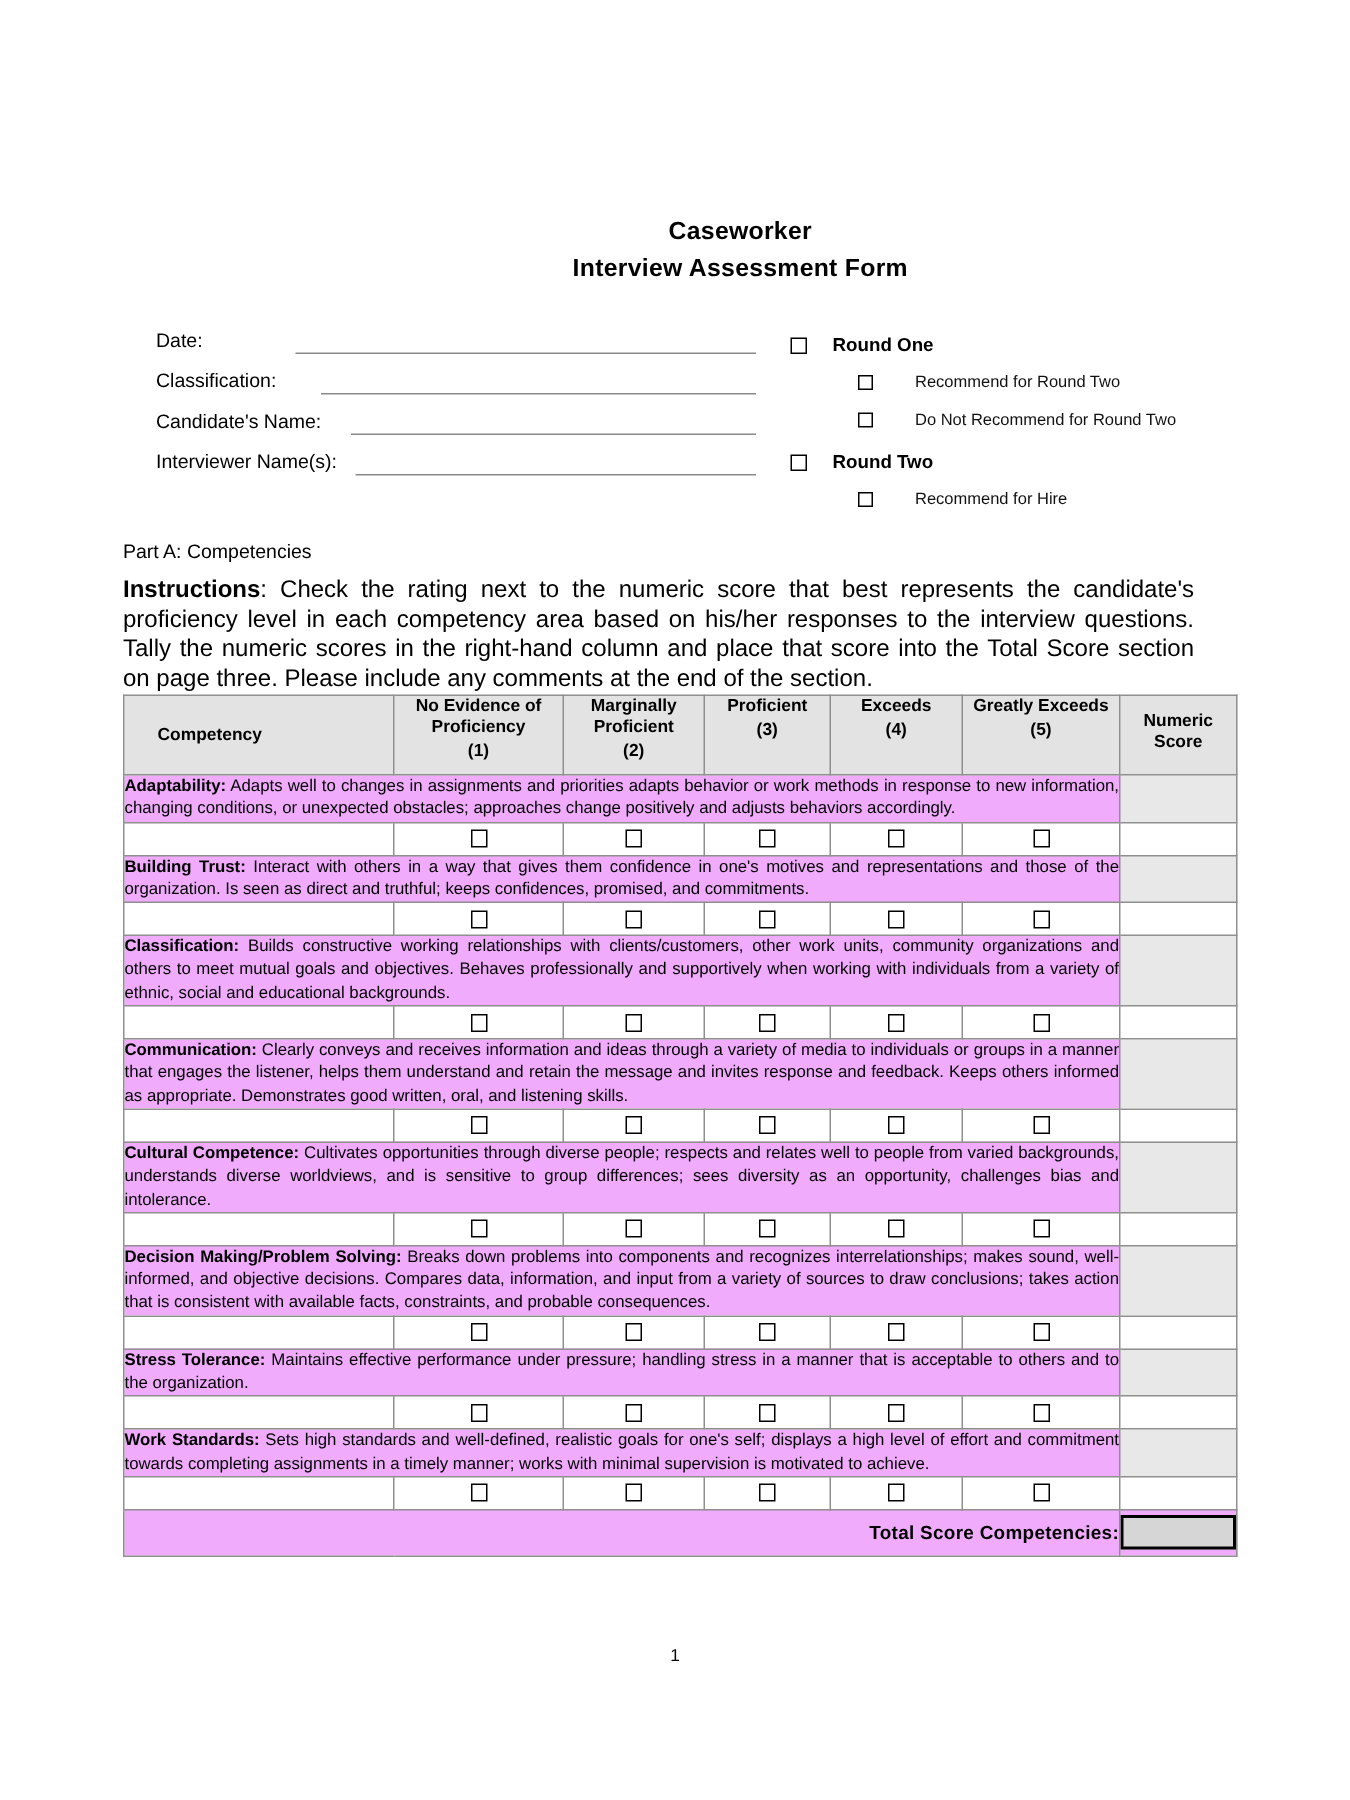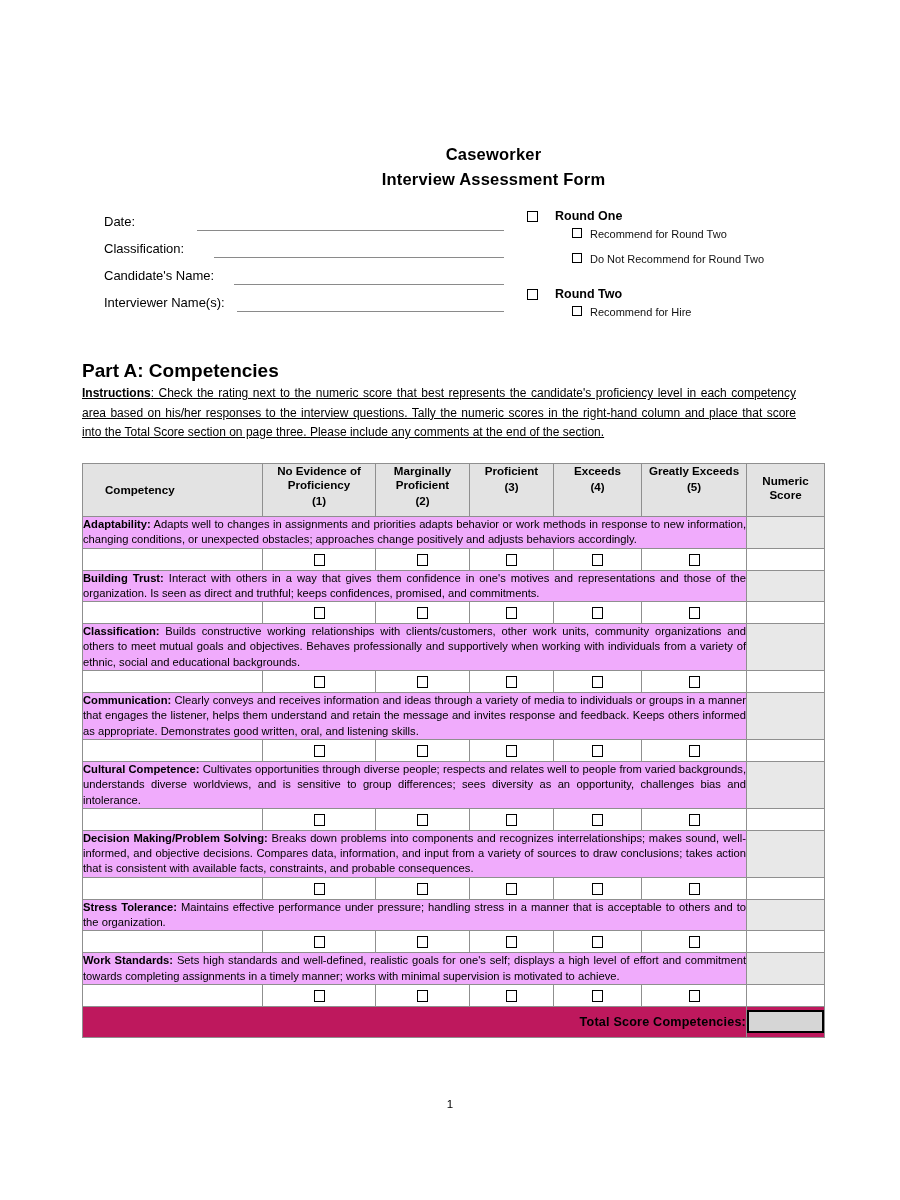--- a/index.html
+++ b/index.html
@@ -41,21 +41,21 @@
 
   
   .fields {
     position: absolute;
     left: 104px;
     top: 214px;
     width: 400px;
   }
   .field-row {
     display: flex;
-    align-items: flex-start;
+    align-items: center;
     height: 27px;
   }
   .field-label {
     font-size: 13px;
     white-space: nowrap;
     line-height: 16px;
     padding-bottom: 2px;
   }
   .field-line {
     flex: 1 1 auto;
@@ -65,21 +65,21 @@
   }
   .fl-date      { margin-left: 62px; }
   .fl-class     { margin-left: 30px; }
   .fl-candidate { margin-left: 20px; }
   .fl-interview { margin-left: 12px; }
 
   
   .rounds {
     position: absolute;
     left: 527px;
-    top: 204px;
+    top: 218px;
     width: 330px;
   }
   .round-group { margin-bottom: 4px; }
   .round-main {
     display: flex;
     align-items: center;
     height: 24px;
   }
   .round-main .cb {
     width: 11px; height: 11px;
@@ -89,55 +89,55 @@
     flex: 0 0 auto;
   }
   .round-main .round-label {
     font-size: 12.5px;
     font-weight: bold;
     margin-left: 17px;
     white-space: nowrap;
   }
   .round-sub {
     display: flex;
-    align-items: flex-start;
+    align-items: center;
     height: 25px;
     margin-left: 45px;
+    gap: 20px;
   }
   .round-sub .cb {
     width: 10px; height: 10px;
     border: 1.5px solid #000;
     background: #fff;
     box-sizing: border-box;
     flex: 0 0 auto;
   }
   .round-sub .sub-label {
     font-size: 11px;
     margin-left: 8px;
     white-space: nowrap;
     color: #111;
   }
 
   
   .part-a {
     position: absolute;
     left: 82px;
     top: 360px;
-    font-size: 19px;
-    font-weight: bold;
+    font-size: 13px;
+    font-weight: normal;
   }
   .instructions {
     position: absolute;
     left: 82px;
     top: 384px;
     width: 714px;
-    font-size: 12px;
+    font-size: 16px;
     line-height: 19.5px;
     text-align: justify;
-    text-decoration: underline;
   }
   .instructions b { font-weight: bold; }
 
   
   .tbl-wrap {
     position: absolute;
     left: 82px;
     top: 463px;
     width: 742px;
   }
@@ -204,21 +204,21 @@
     display: inline-block;
     width: 11px;
     height: 12px;
     border: 1.7px solid #000;
     background: #fff;
     box-sizing: border-box;
     vertical-align: middle;
   }
 
   tr.total-row td {
-    background: #be185d;
+    background: #f0abfc;
     height: 30px;
     vertical-align: middle;
   }
   td.total-label {
     text-align: right;
     font-weight: bold;
     font-size: 12.6px;
     padding-right: 8px;
     letter-spacing: 0.2px;
   }

